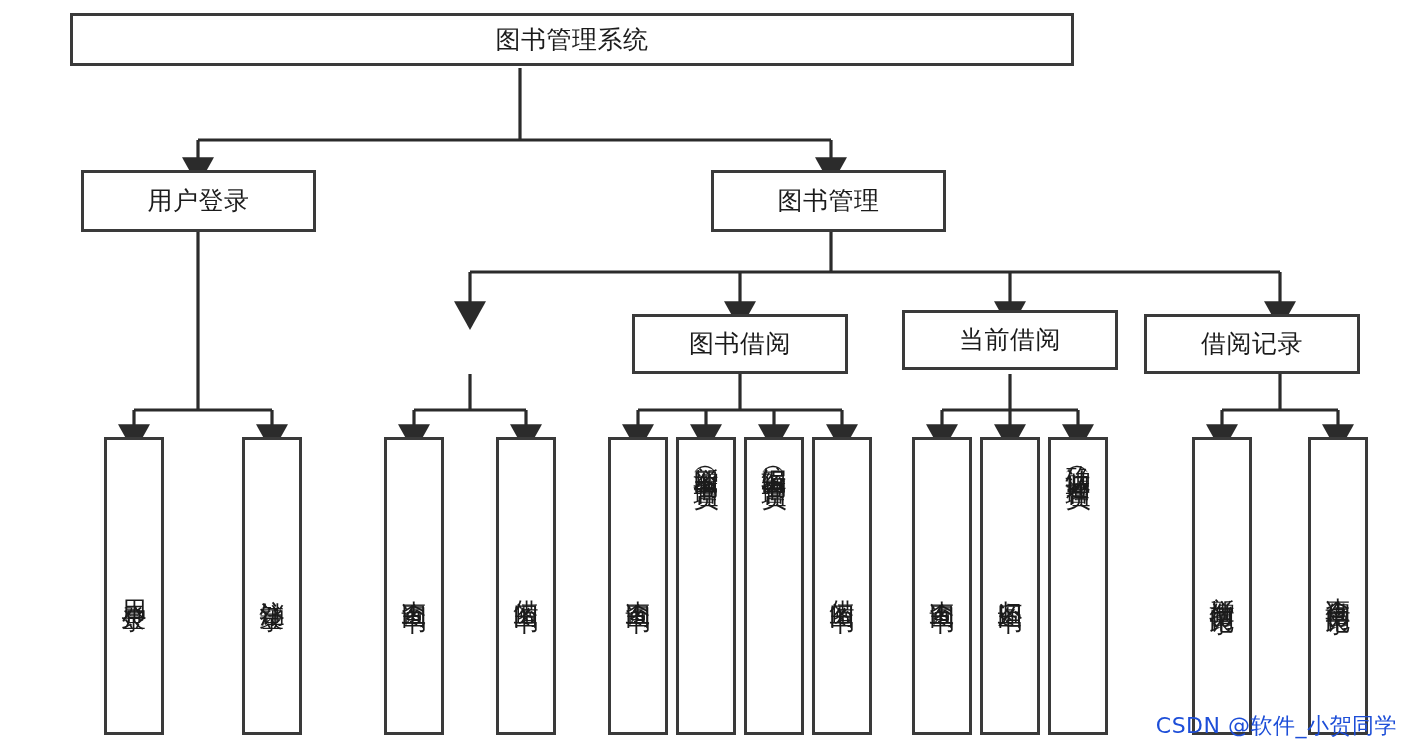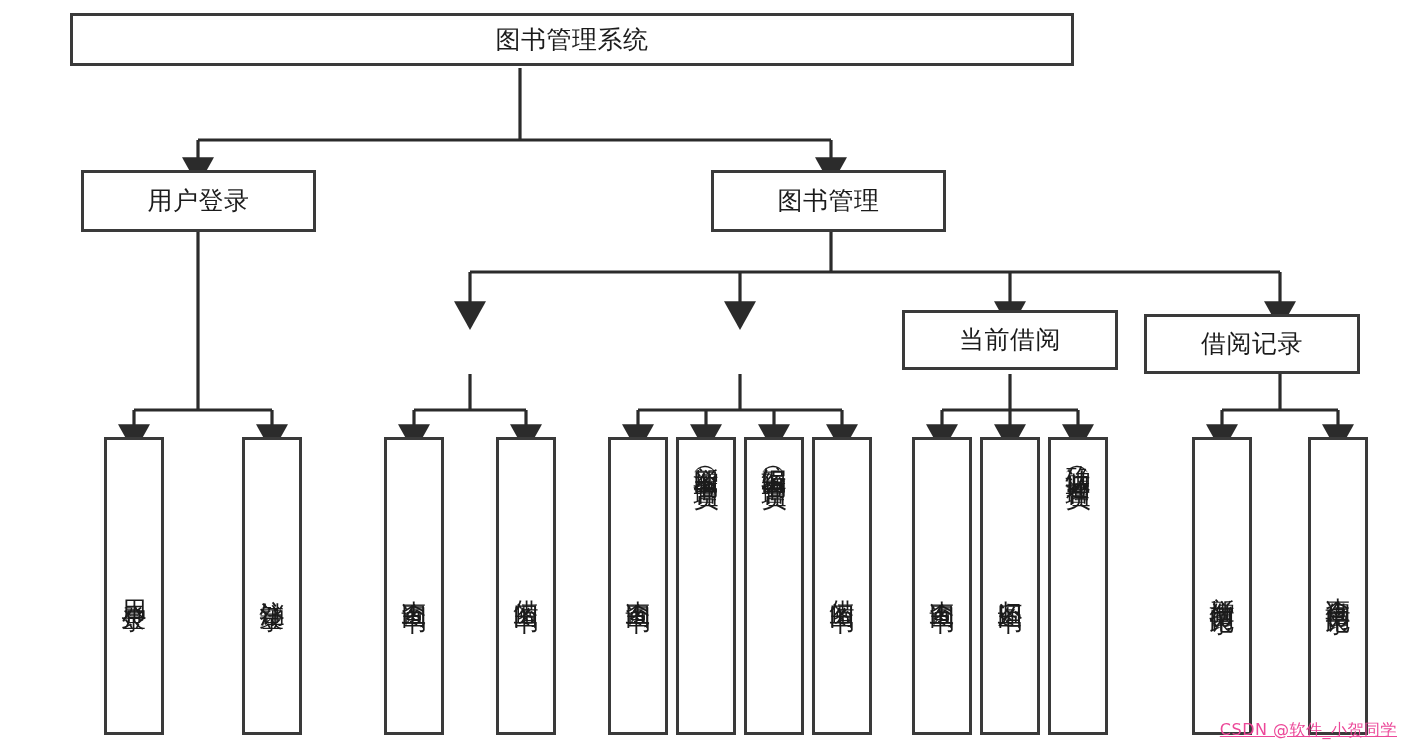--- a/index.html
+++ b/index.html
@@ -66,26 +66,25 @@
     margin: 0 auto;
   }
   .node.vert.center-aligned {
     align-items: center;
     padding-top: 0;
   }
   #watermark {
     position: absolute;
     right: 8px;
     bottom: 6px;
-    font-size: 16px;
-    color: #ec4899;
+    font-size: 22px;
+    color: #1d4ed8;
     letter-spacing: 0.5px;
     white-space: nowrap;
     user-select: none;
-    text-decoration: underline;
   }
 </style>
 </head>
 <body>
 
 <div id="diagram-root">
 
   <svg id="edges-layer" viewBox="0 0 1405 747" width="1405" height="747" aria-hidden="true">
     <defs>
       <marker id="arrow" markerWidth="12" markerHeight="12" refX="1.5" refY="5" orient="auto" markerUnits="strokeWidth">
@@ -142,20 +141,23 @@
 
   <div class="node horiz" style="left:81px; top:170px; width:235px; height:62px;">
     <span class="node-label">用户登录</span>
   </div>
 
   <div class="node horiz" style="left:711px; top:170px; width:235px; height:62px;">
     <span class="node-label">图书管理</span>
   </div>
 
 
+  <div class="node horiz" style="left:632px; top:314px; width:216px; height:60px;">
+    <span class="node-label">图书借阅</span>
+  </div>
 
   <div class="node horiz" style="left:902px; top:310px; width:216px; height:60px;">
     <span class="node-label">当前借阅</span>
   </div>
 
   <div class="node horiz" style="left:1144px; top:314px; width:216px; height:60px;">
     <span class="node-label">借阅记录</span>
   </div>
 
   <div class="node vert center-aligned" style="left:104px; top:437px; width:60px; height:298px;">

